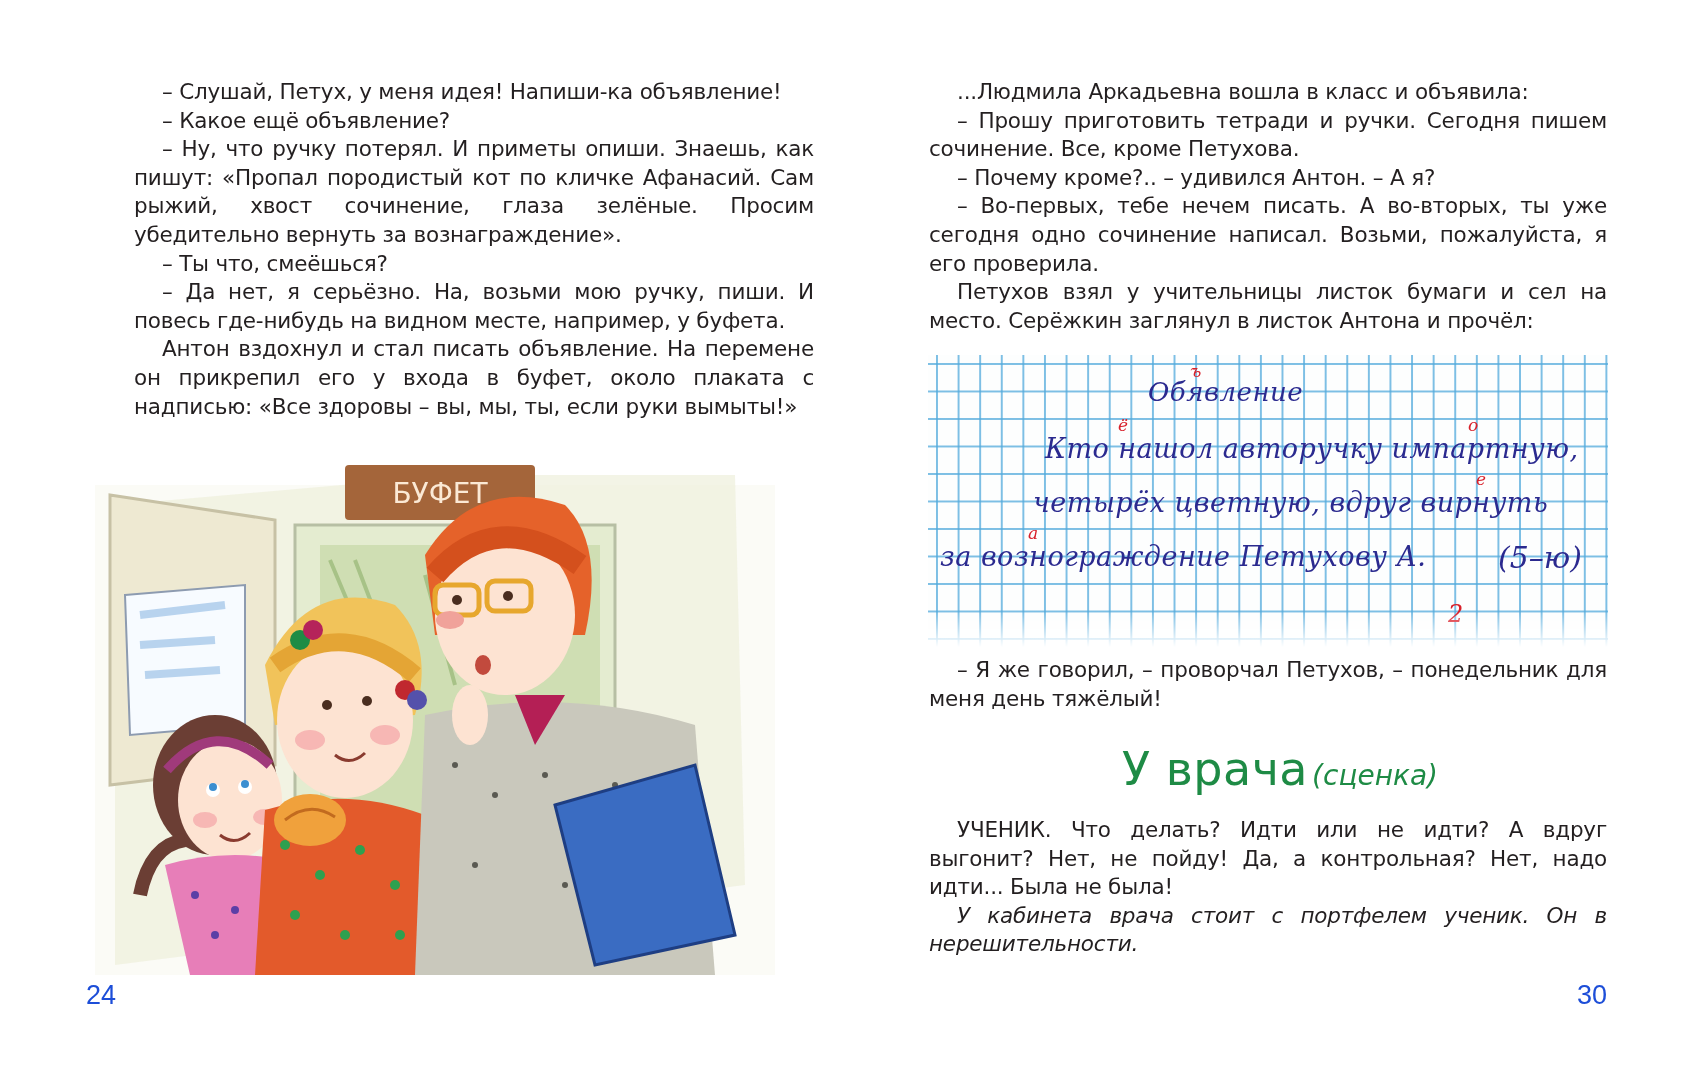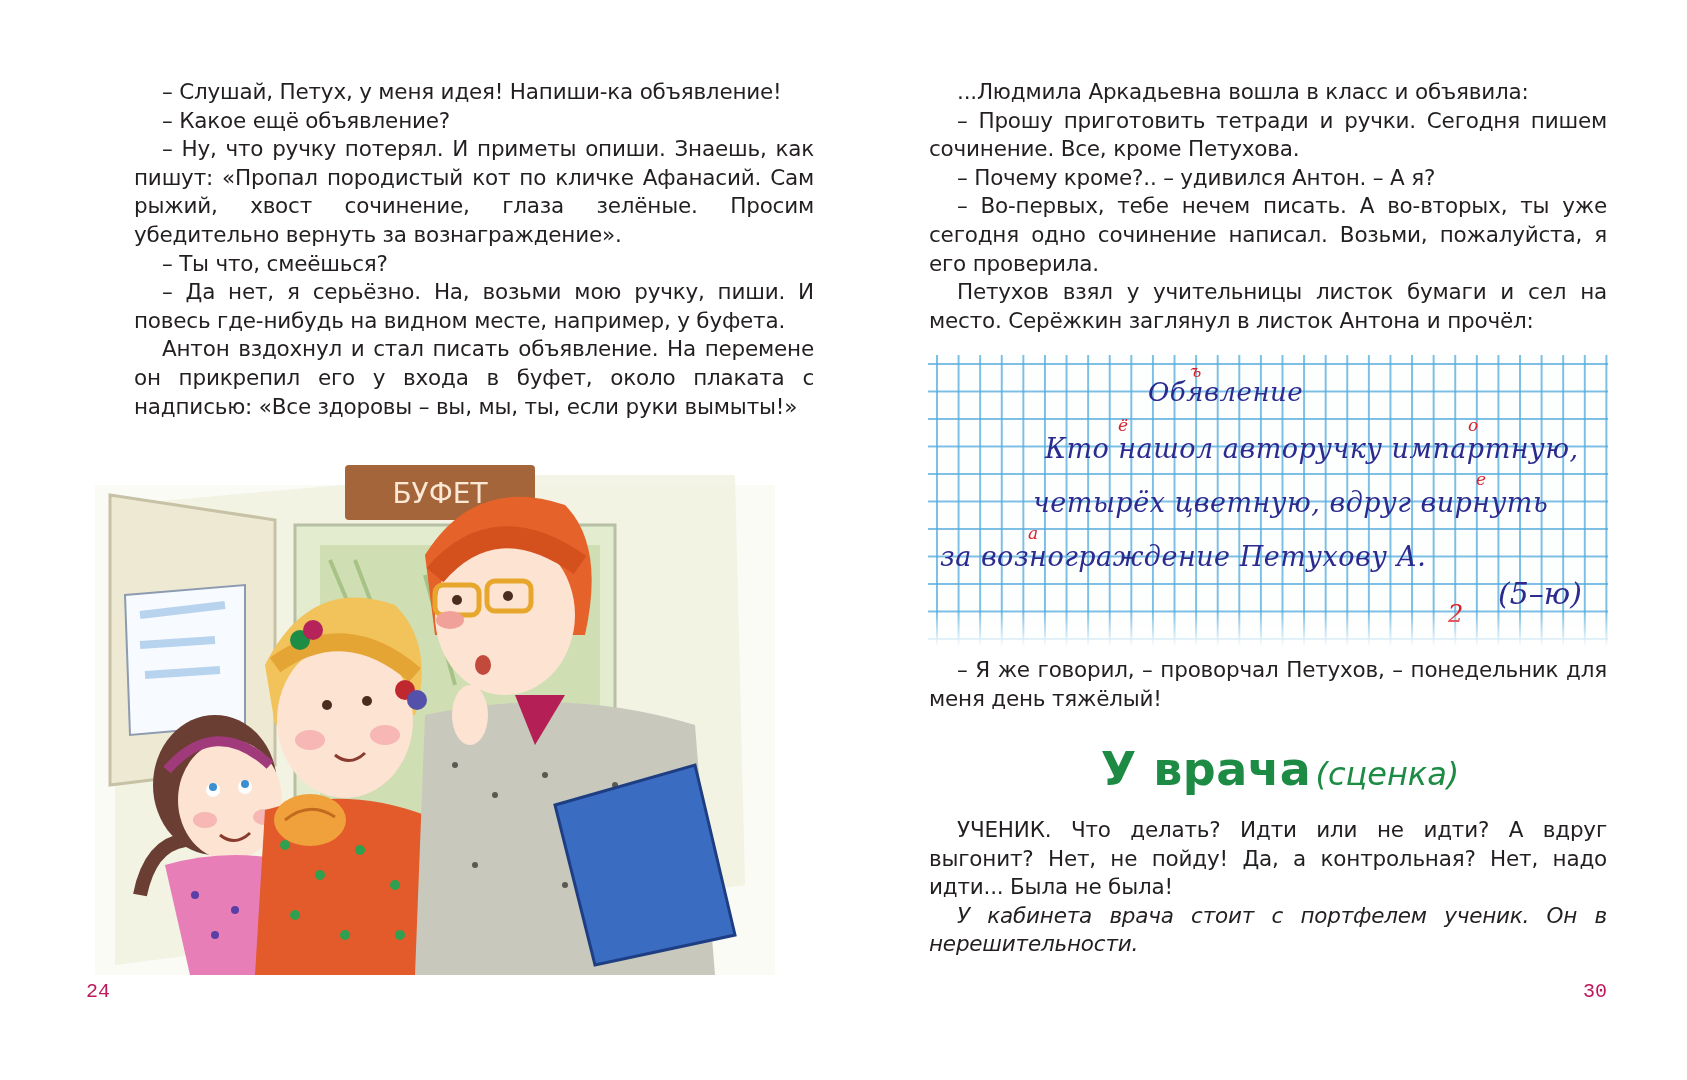--- a/index.html
+++ b/index.html
@@ -6,21 +6,21 @@
   body { width:1687px; height:1080px; background:#ffffff; position:relative; overflow:hidden;
          font-family:"DejaVu Sans", sans-serif; color:#231f20; }
   .page { position:absolute; top:0; height:1080px; }
   .page-left { left:0; width:843px; }
   .page-right { left:843px; width:844px; }
   .text-block { position:absolute; font-size:21.5px; line-height:28.6px; letter-spacing:-0.2px; }
   .left-text { left:86px; top:78px; width:680px;margin-left:48px; }
   .right-text { left:86px; top:78px; width:678px; }
   .p { margin:0; text-align:justify; text-align-last:left; text-indent:28px; }
   .p.italic { font-style:italic; }
-  .page-number { position:absolute; top:980px; font-size:20px; font-family:Liberation Mono, monospace; color:#be185d; }
+  .page-number { position:absolute; top:980px; font-size:27px; font-family:Liberation Sans, sans-serif; color:#1d4ed8; }
   .pn-left { left:86px; }
   .pn-right { right:80px; }
 
   
   .illustration { position:absolute; left:95px; top:465px; width:680px; height:510px; overflow:hidden; }
   .illustration svg { width:100%; height:100%; }
 
   
   .notebook { position:absolute; left:85px; top:355px; width:680px; height:292px;
      background-color:#fdfefe;
@@ -30,27 +30,27 @@
      background-size:21.6px 27.5px;
      background-position:8px 8px;
      -webkit-mask-image: linear-gradient(to bottom, #000 88%, transparent 100%);
   }
   .hw { position:absolute; font-family:"DejaVu Serif", serif; font-style:italic; color:#2b2a8f; white-space:nowrap; letter-spacing:0.5px; }
   .hw-title { left:220px; top:22px; font-size:26px; }
   .hw-l1 { left:105px; top:78px; font-size:27px;margin-left:12px; }
   .hw-l2 { left:105px; top:132px; font-size:27px; }
   .hw-l3 { left:12px; top:186px; font-size:27px; }
   .correction { position:absolute; font-family:"DejaVu Serif", serif; font-style:italic; color:#d8202a; font-size:17px; }
-  .grade { position:absolute; left:570px; top:185px; font-family:"DejaVu Serif", serif; font-style:italic; color:#2b2a8f; font-size:30px;margin-top:36px; }
+  .grade { position:absolute; left:570px; top:185px; font-family:"DejaVu Serif", serif; font-style:italic; color:#2b2a8f; font-size:30px; }
   .grade-mark { position:absolute; left:520px; top:245px; font-family:"DejaVu Serif", serif; font-style:italic; color:#d8202a; font-size:24px; }
 
   .after-notebook { position:absolute; left:86px; top:656px; width:678px; }
   .scene-title { position:absolute; left:0; width:844px; top:742px; text-align:center; color:#1e8b45; }
-  .scene-title-main { font-family:"DejaVu Sans", sans-serif; font-weight:bold; font-size:46px; letter-spacing:0.5px;margin-left:30px; }
-  .scene-title-sub { font-family:"DejaVu Sans", sans-serif; font-style:italic; font-size:32px; margin-left:4px; }
+  .scene-title-main { font-family:"DejaVu Sans", sans-serif; font-weight:normal; font-size:46px; letter-spacing:0.5px;margin-left:30px; }
+  .scene-title-sub { font-family:"DejaVu Sans", sans-serif; font-style:italic; font-size:28px; margin-left:4px; }
   .scene-text { position:absolute; left:86px; top:810px; width:678px; }
 </style>
 </head>
 <body>
 
 <div class="page page-left">
   <div class="text-block left-text">
     <p class="p">– Слушай, Петух, у меня идея! Напиши-ка объявление!</p>
     <p class="p">– Какое ещё объявление?</p>
     <p class="p">– Ну, что ручку потерял. И приметы опиши. Знаешь, как пишут: «Пропал породистый кот по кличке Афанасий. Сам рыжий, хвост сочинение, глаза зелёные. Просим убедительно вернуть за вознаграждение».</p>

